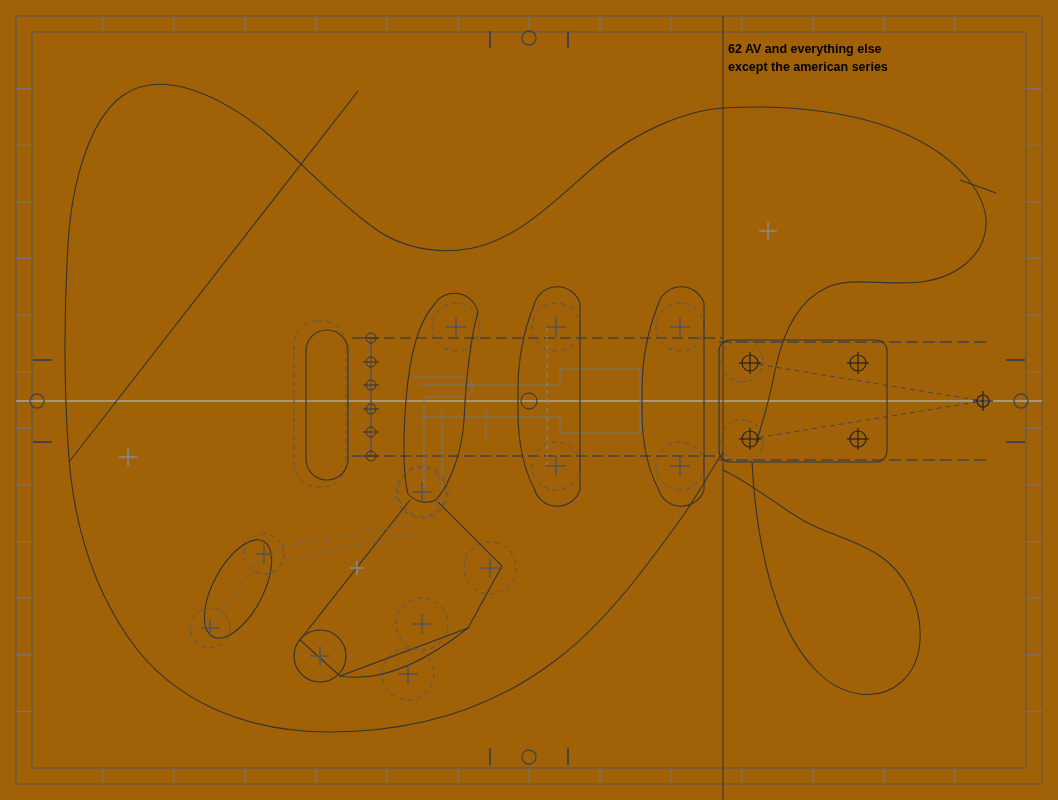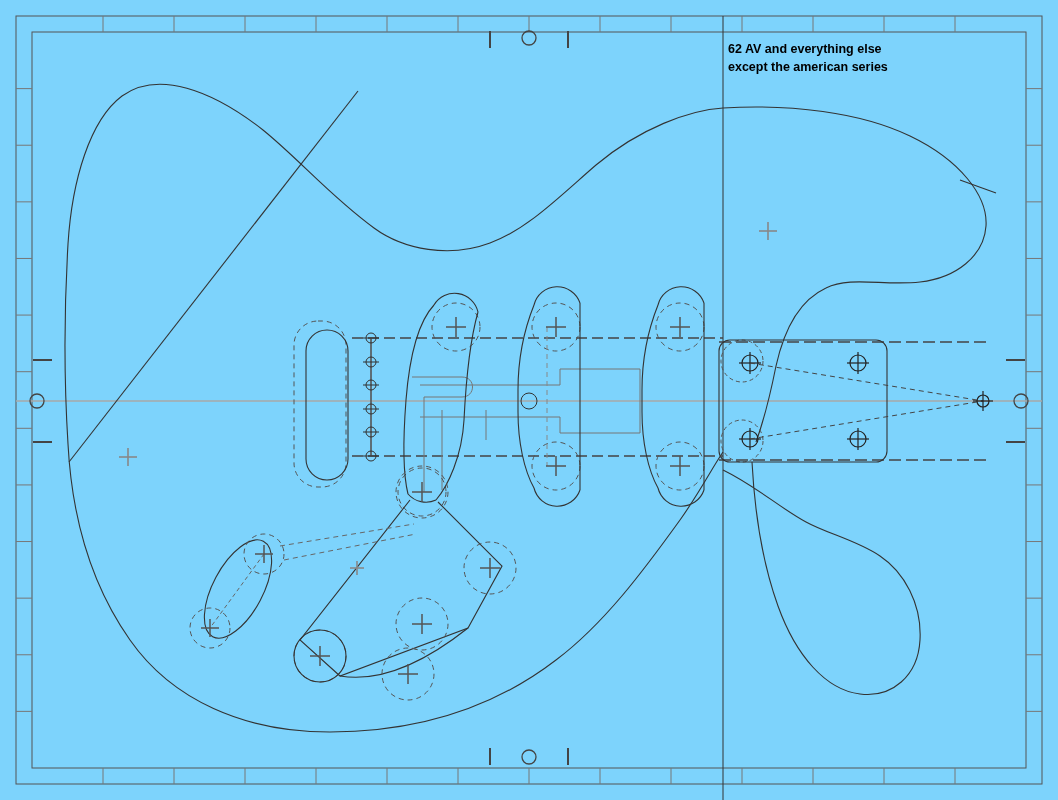--- a/index.html
+++ b/index.html
@@ -1,20 +1,20 @@
 <!DOCTYPE html>
 <html><head>
 <meta charset="utf-8">
 <style>
   html,body{margin:0;padding:0;background:#ffffff;}
   body{
     width:1058px;height:800px;overflow:hidden;
     font-family:"Liberation Sans", sans-serif;
   }
-  #stage{position:relative;width:1058px;height:800px;background:#7dd3fc;}
+  #stage{position:relative;width:1058px;height:800px;background:#a16207;}
   svg{display:block;position:absolute;left:0;top:0;}
   .note-text{
     font-family:"Liberation Sans", sans-serif;
     font-weight:bold;font-size:12.5px;fill:#000000;
     white-space:pre;
   }
 </style>
 </head>
 <body>
 

